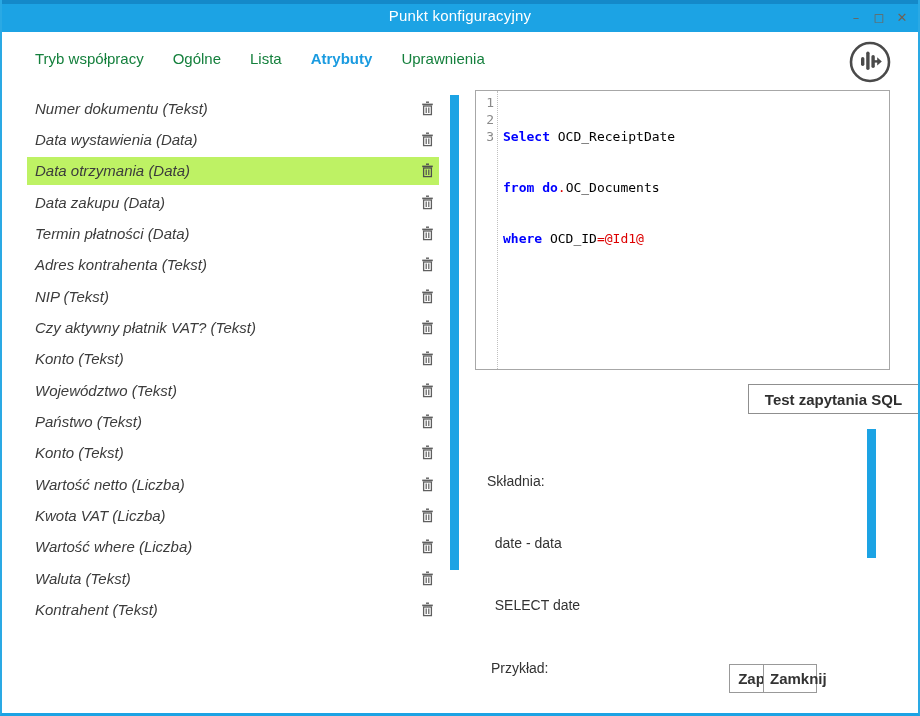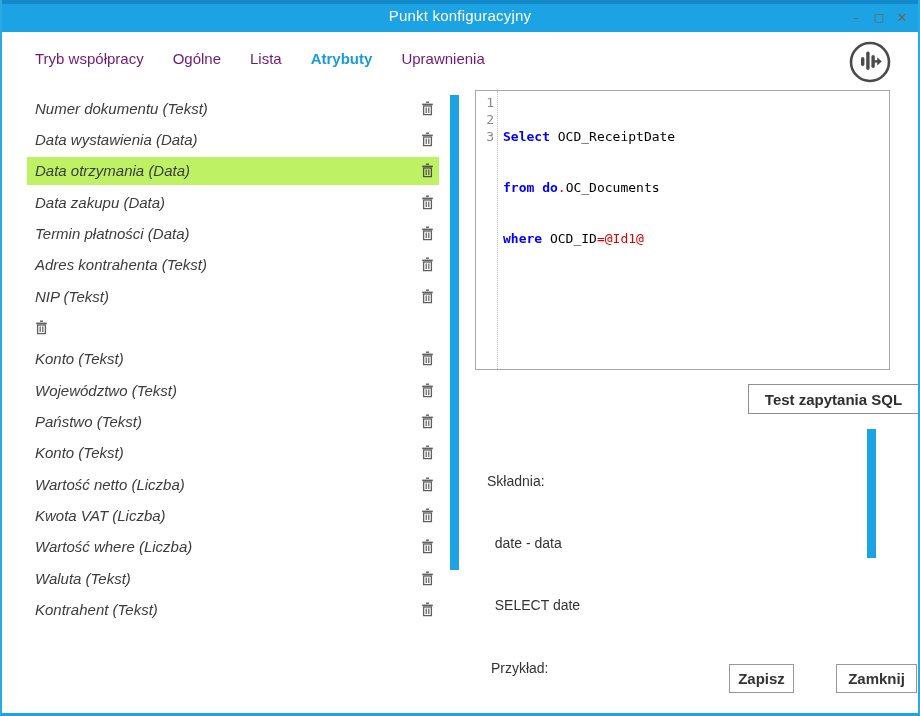--- a/index.html
+++ b/index.html
@@ -18,21 +18,21 @@
     position:absolute;left:0;right:0;top:3px;text-align:center;
     color:#ffffff;font-size:15px;letter-spacing:.2px;
   }
   .win-controls{position:absolute;right:12px;top:6px;display:flex;gap:11px;align-items:center;}
   .win-controls .ctrl{
     color:#6f6357;font-size:13px;line-height:16px;width:12px;text-align:center;cursor:default;
     font-family:"DejaVu Sans", sans-serif;
   }
   
   .tabs{position:absolute;left:33px;top:50px;display:flex;gap:29px;font-size:15px;}
-  .tab{color:#701a75;cursor:default;}
+  .tab{color:#15803d;cursor:default;}
   .tab.active{color:#1a9be0;font-weight:700;}
   
   .round-btn{position:absolute;left:846px;top:40px;width:44px;height:44px;}
   
   .attr-list{position:absolute;left:25px;top:94px;width:412px;}
   .attr-row{
     height:28px;display:flex;align-items:center;justify-content:space-between;
     padding:0 5px 0 8px;margin-bottom:3.35px;font-size:15px;box-sizing:border-box;font-style:italic;
   }
   .attr-row.selected{background:#bef264;}
@@ -63,21 +63,21 @@
     position:absolute;left:485px;top:429px;width:370px;
     font-size:14px;line-height:20.8px;color:#333;white-space:pre;
   }
   .help-scrollbar{position:absolute;left:865px;top:429px;width:9px;height:129px;background:#1ca3e4;}
   
   .footer-btn{
     position:absolute;top:664px;height:29px;background:#fff;border:1px solid #999;
     font-family:"Liberation Sans",sans-serif;font-size:15px;font-weight:600;color:#333;cursor:pointer;
   }
   .save-btn{left:727px;width:65px;}
-  .close-btn{left:834px;width:81px;}
+  .close-btn{left:761px;width:54px;}
 </style>
 </head>
 <body>
 
 <div class="window">
 
   <div class="titlebar">
     <div class="title">Punkt konfiguracyjny</div>
     <div class="win-controls">
       <span class="ctrl">–</span>
@@ -163,20 +163,21 @@
     <div class="attr-row">
       <span class="label">NIP (Tekst)</span>
       <svg class="trash" viewBox="0 0 13 15">
           <path d="M5 1.2h3" stroke="#5f5f5f" stroke-width="1.4" fill="none"></path>
           <path d="M1.2 3.4h10.6" stroke="#5f5f5f" stroke-width="1.6" fill="none"></path>
           <rect x="2.6" y="5" width="7.8" height="8.6" fill="none" stroke="#5f5f5f" stroke-width="1.3"></rect>
           <path d="M5.2 6.6v5.4 M7.8 6.6v5.4" stroke="#5f5f5f" stroke-width="1.2" fill="none"></path>
         </svg>
     </div>
     <div class="attr-row">
+      <span class="label">Czy aktywny płatnik VAT? (Tekst)</span>
       <svg class="trash" viewBox="0 0 13 15">
           <path d="M5 1.2h3" stroke="#5f5f5f" stroke-width="1.4" fill="none"></path>
           <path d="M1.2 3.4h10.6" stroke="#5f5f5f" stroke-width="1.6" fill="none"></path>
           <rect x="2.6" y="5" width="7.8" height="8.6" fill="none" stroke="#5f5f5f" stroke-width="1.3"></rect>
           <path d="M5.2 6.6v5.4 M7.8 6.6v5.4" stroke="#5f5f5f" stroke-width="1.2" fill="none"></path>
         </svg>
     </div>
     <div class="attr-row">
       <span class="label">Konto (Tekst)</span>
       <svg class="trash" viewBox="0 0 13 15">

